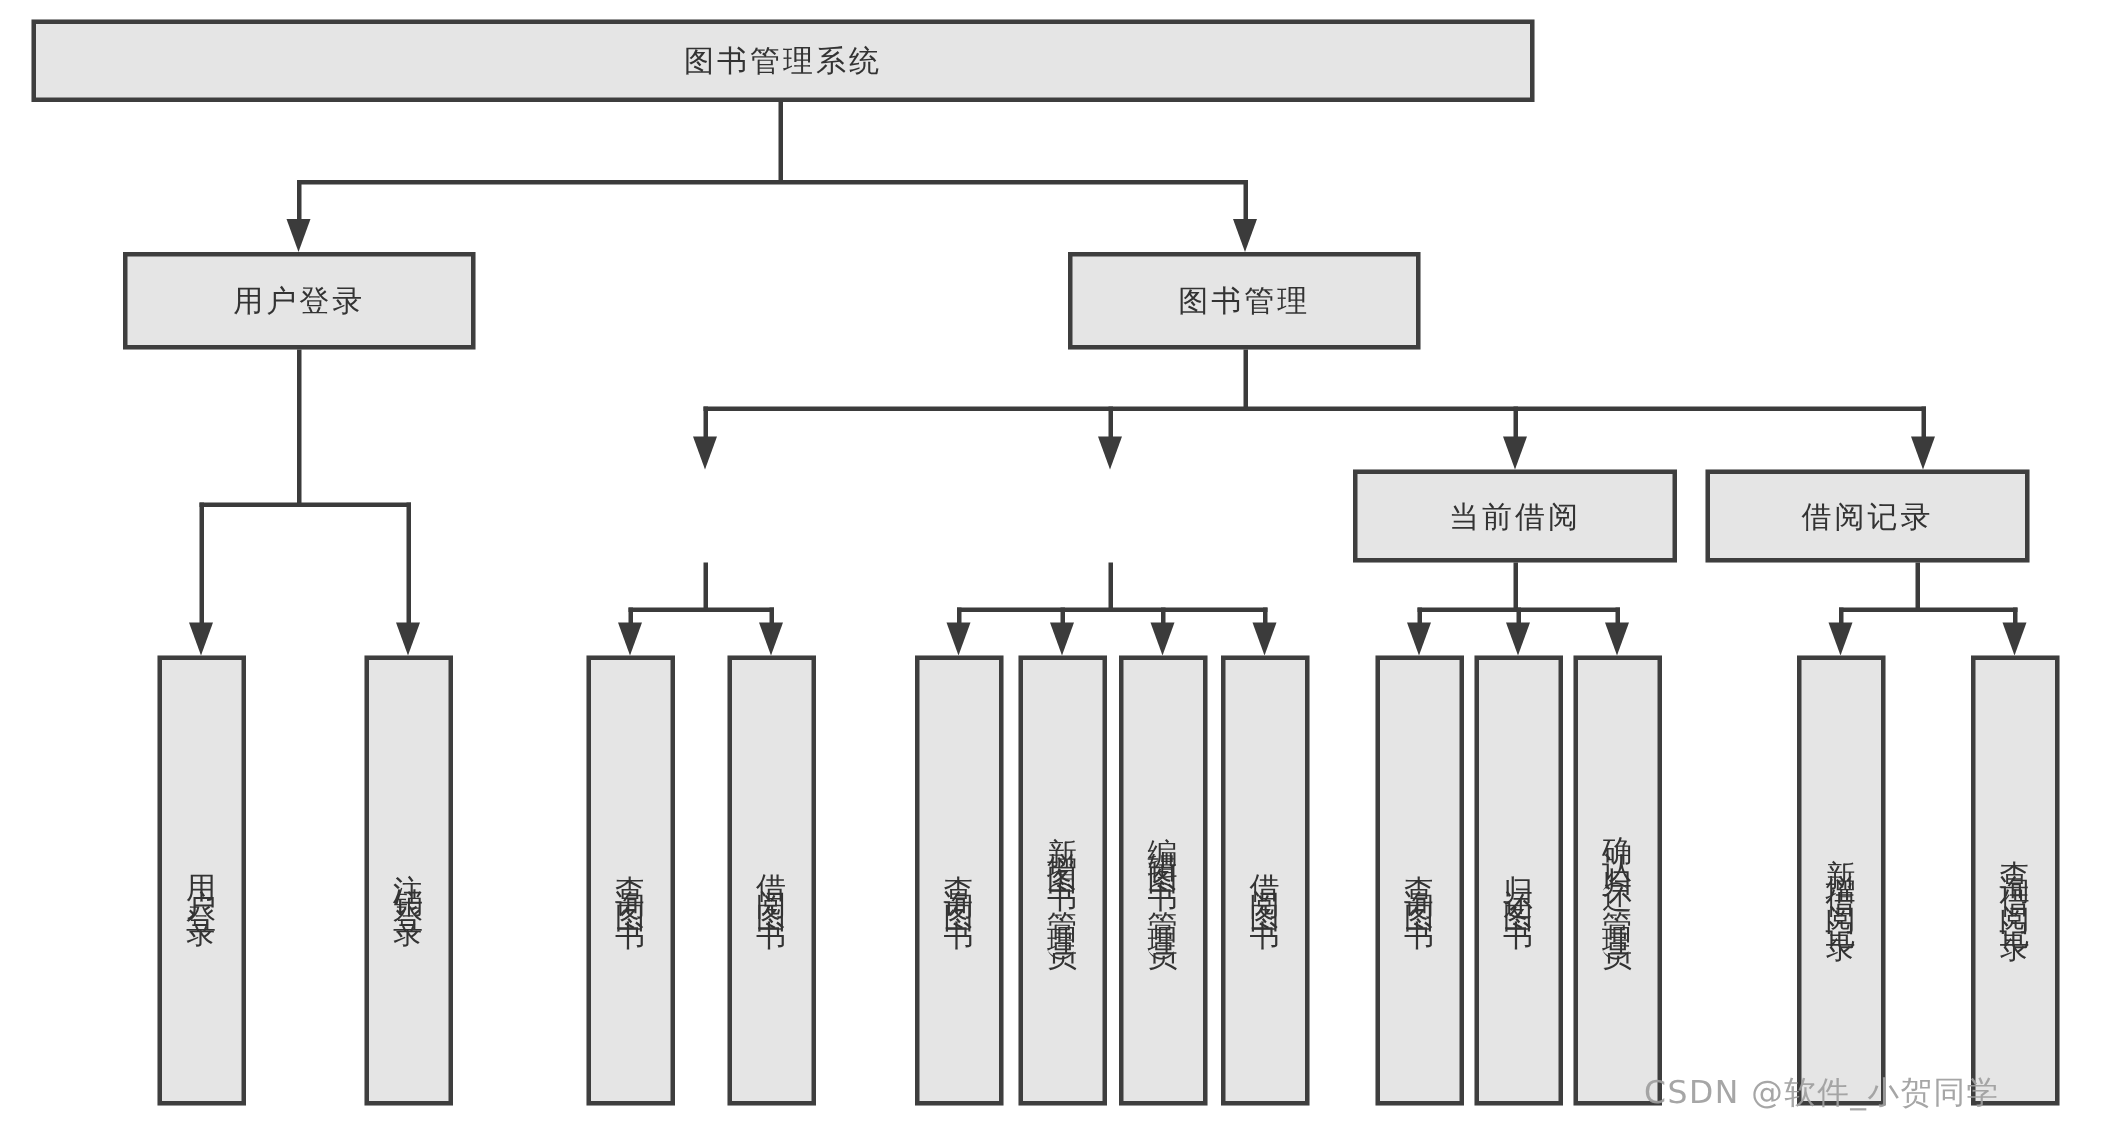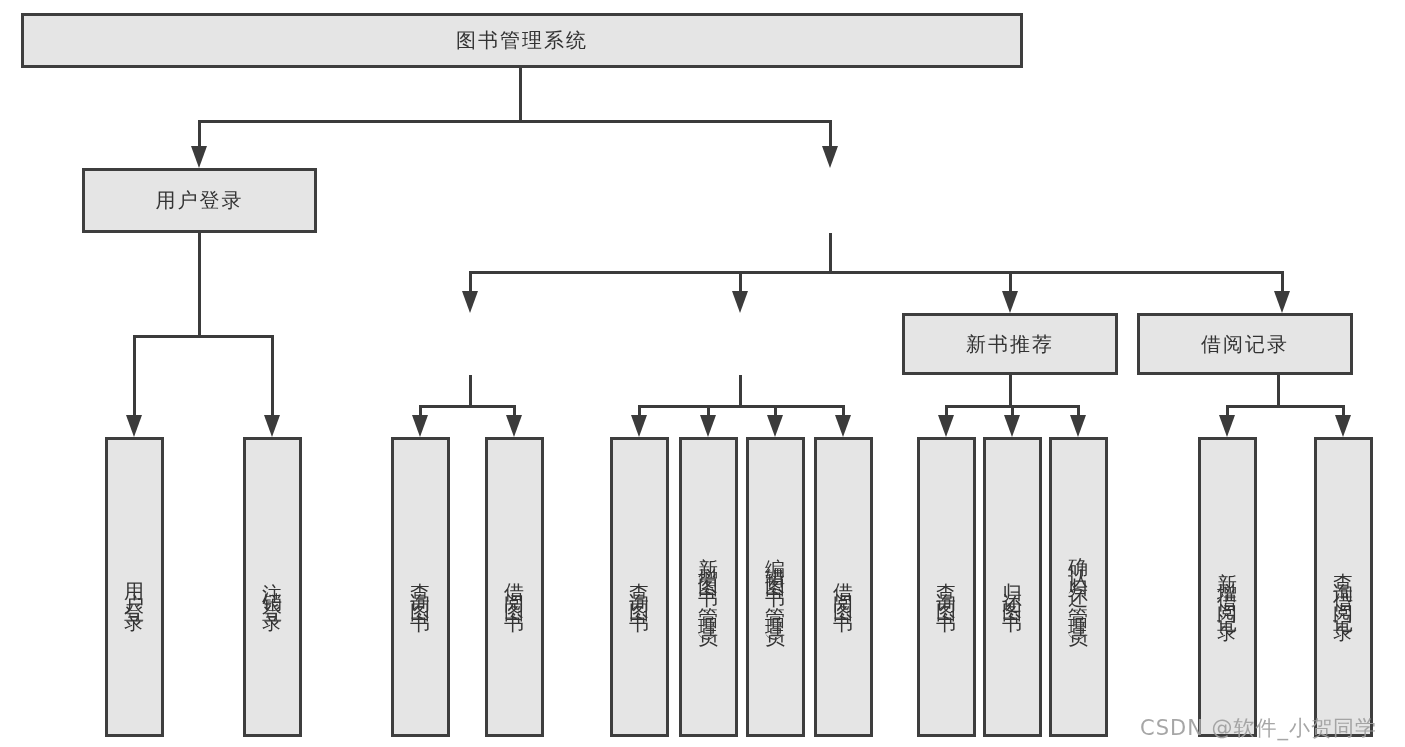--- a/index.html
+++ b/index.html
@@ -25,21 +25,21 @@
     color:var(--txt);font-size:20px;letter-spacing:10px;line-height:1;
   }
   
   .vl{position:absolute;width:3px;background:var(--line);}
   .hl{position:absolute;height:3px;background:var(--line);}
   .ar{position:absolute;width:0;height:0;
       border-left:8px solid transparent;border-right:8px solid transparent;
       border-top:22px solid var(--line);}
   
   .watermark{
-    position:absolute;left:1140px;top:714px;z-index:10;
+    position:absolute;left:1096px;top:714px;z-index:10;
     color:rgba(158,158,158,0.92);font-size:21px;letter-spacing:1px;white-space:nowrap;
   }
 </style>
 </head>
 <body>
 
 <div id="canvas">
 
   <div class="hbox" style="left:21px;top:13px;width:1002px;height:55px">
     <span class="hlabel">图书管理系统</span>
@@ -48,41 +48,44 @@
   <div class="vl" style="left:519px;top:68px;height:53px"></div>
   <div class="hl" style="left:198px;top:120px;width:634px"></div>
   <div class="vl" style="left:198px;top:120px;height:28px"></div>
   <div class="ar" style="left:191px;top:146px"></div>
   <div class="vl" style="left:829px;top:120px;height:28px"></div>
   <div class="ar" style="left:822px;top:146px"></div>
 
   <div class="hbox" style="left:82px;top:168px;width:235px;height:65px">
     <span class="hlabel">用户登录</span>
   </div>
+  <div class="hbox" style="left:712px;top:168px;width:235px;height:65px">
+    <span class="hlabel">图书管理</span>
+  </div>
 
   <div class="vl" style="left:198px;top:233px;height:104px"></div>
   <div class="hl" style="left:133px;top:335px;width:141px"></div>
   <div class="vl" style="left:133px;top:335px;height:82px"></div>
   <div class="ar" style="left:126px;top:415px"></div>
   <div class="vl" style="left:271px;top:335px;height:82px"></div>
   <div class="ar" style="left:264px;top:415px"></div>
 
   <div class="vl" style="left:829px;top:233px;height:41px"></div>
   <div class="hl" style="left:469px;top:271px;width:815px"></div>
   <div class="vl" style="left:469px;top:271px;height:22px"></div>
   <div class="ar" style="left:462px;top:291px"></div>
   <div class="vl" style="left:739px;top:271px;height:22px"></div>
   <div class="ar" style="left:732px;top:291px"></div>
   <div class="vl" style="left:1009px;top:271px;height:22px"></div>
   <div class="ar" style="left:1002px;top:291px"></div>
   <div class="vl" style="left:1281px;top:271px;height:22px"></div>
   <div class="ar" style="left:1274px;top:291px"></div>
 
   <div class="hbox" style="left:902px;top:313px;width:216px;height:62px">
-    <span class="hlabel">新书推荐</span>
+    <span class="hlabel">当前借阅</span>
   </div>
   <div class="hbox" style="left:1137px;top:313px;width:216px;height:62px">
     <span class="hlabel">借阅记录</span>
   </div>
 
   <div class="vl" style="left:469px;top:375px;height:33px"></div>
   <div class="hl" style="left:419px;top:405px;width:97px"></div>
   <div class="vl" style="left:419px;top:405px;height:12px"></div>
   <div class="ar" style="left:412px;top:415px"></div>
   <div class="vl" style="left:513px;top:405px;height:12px"></div>

